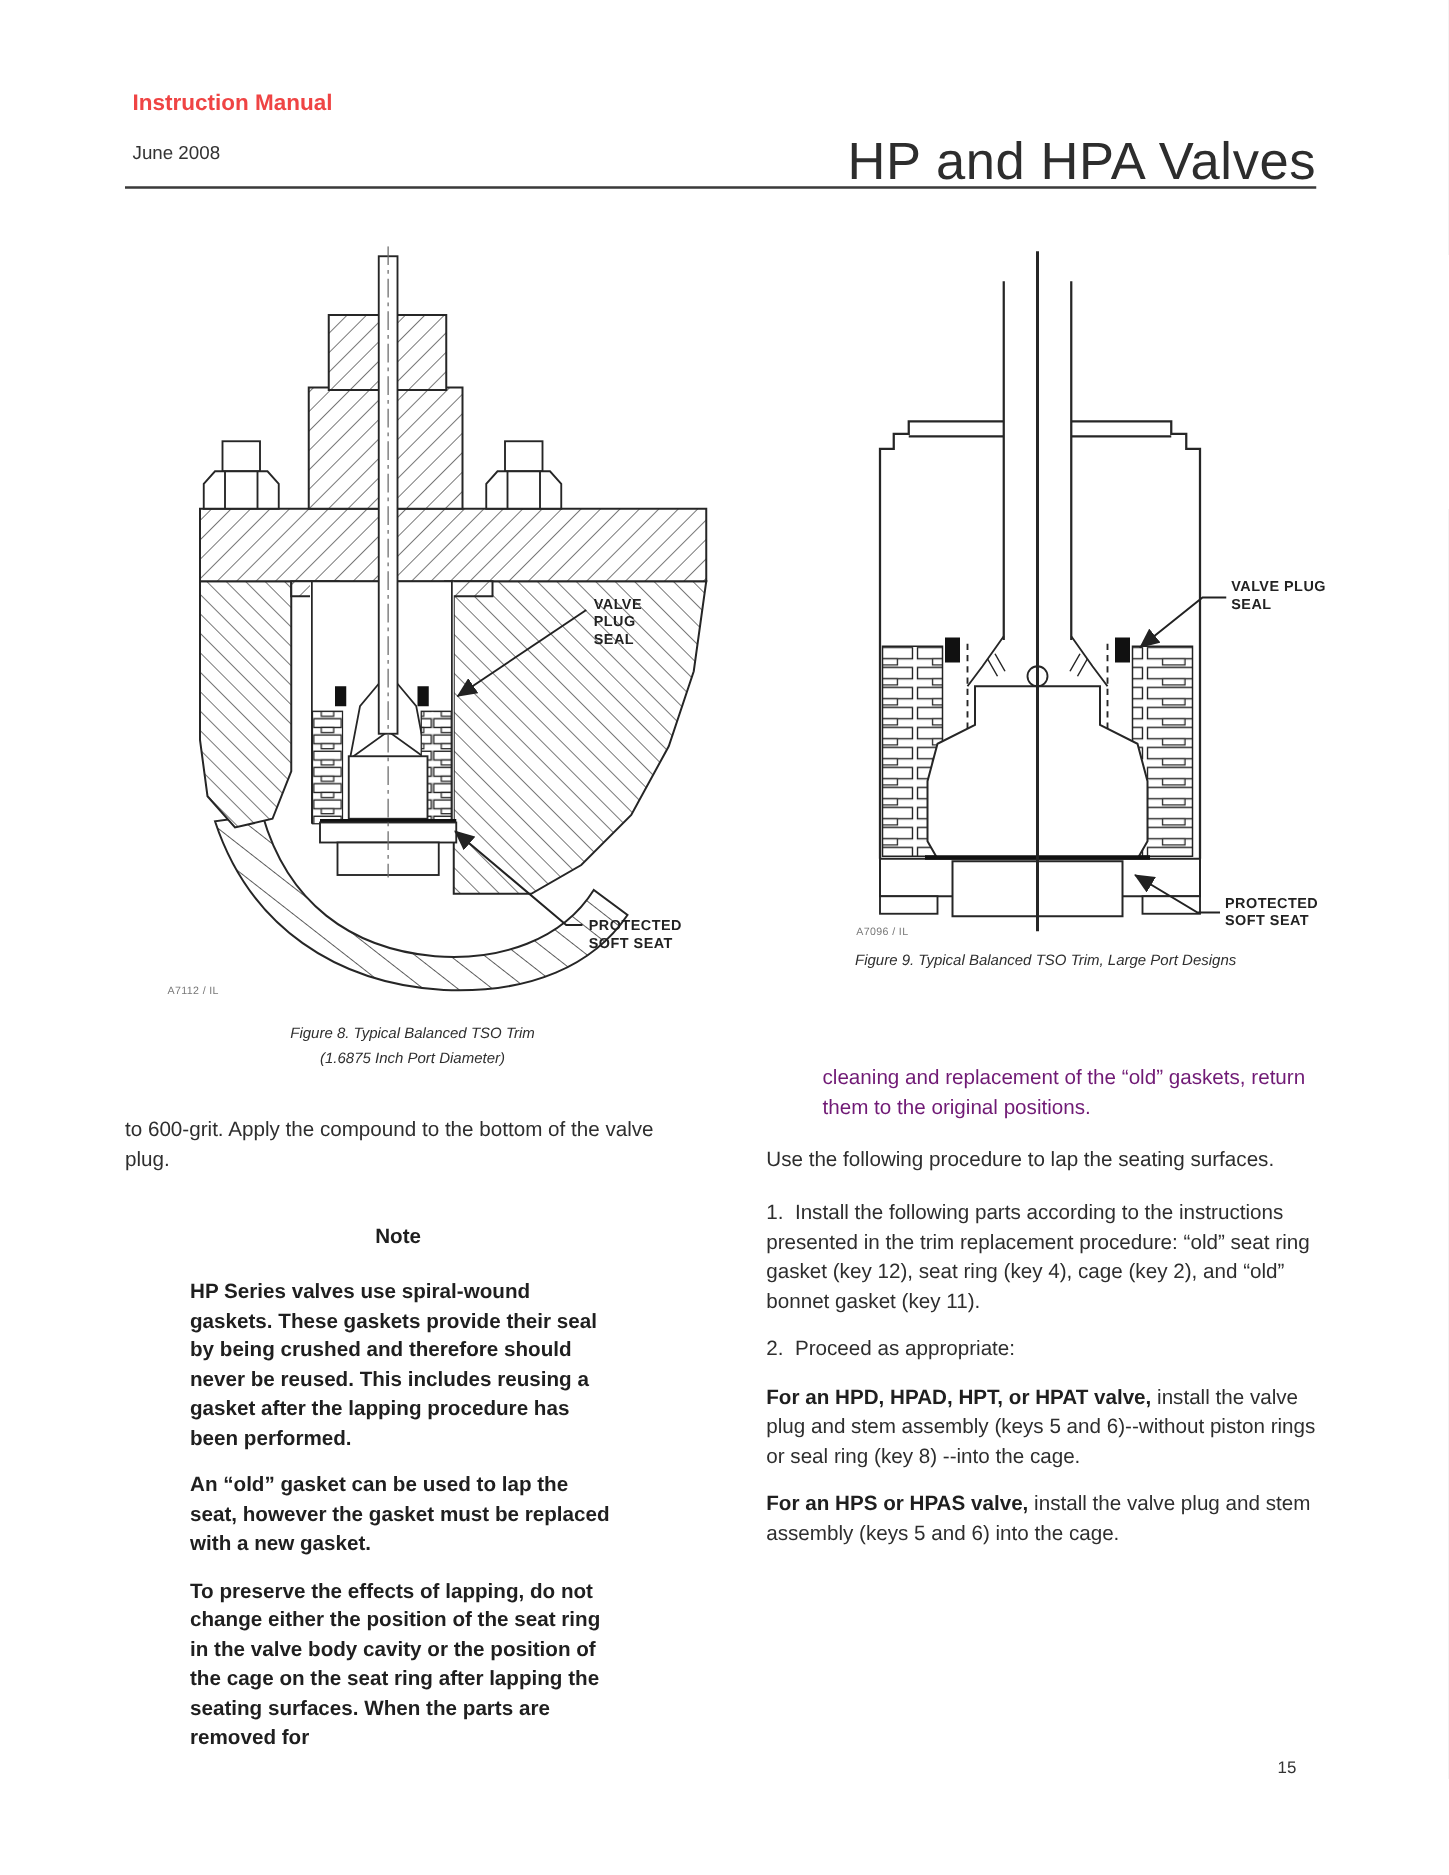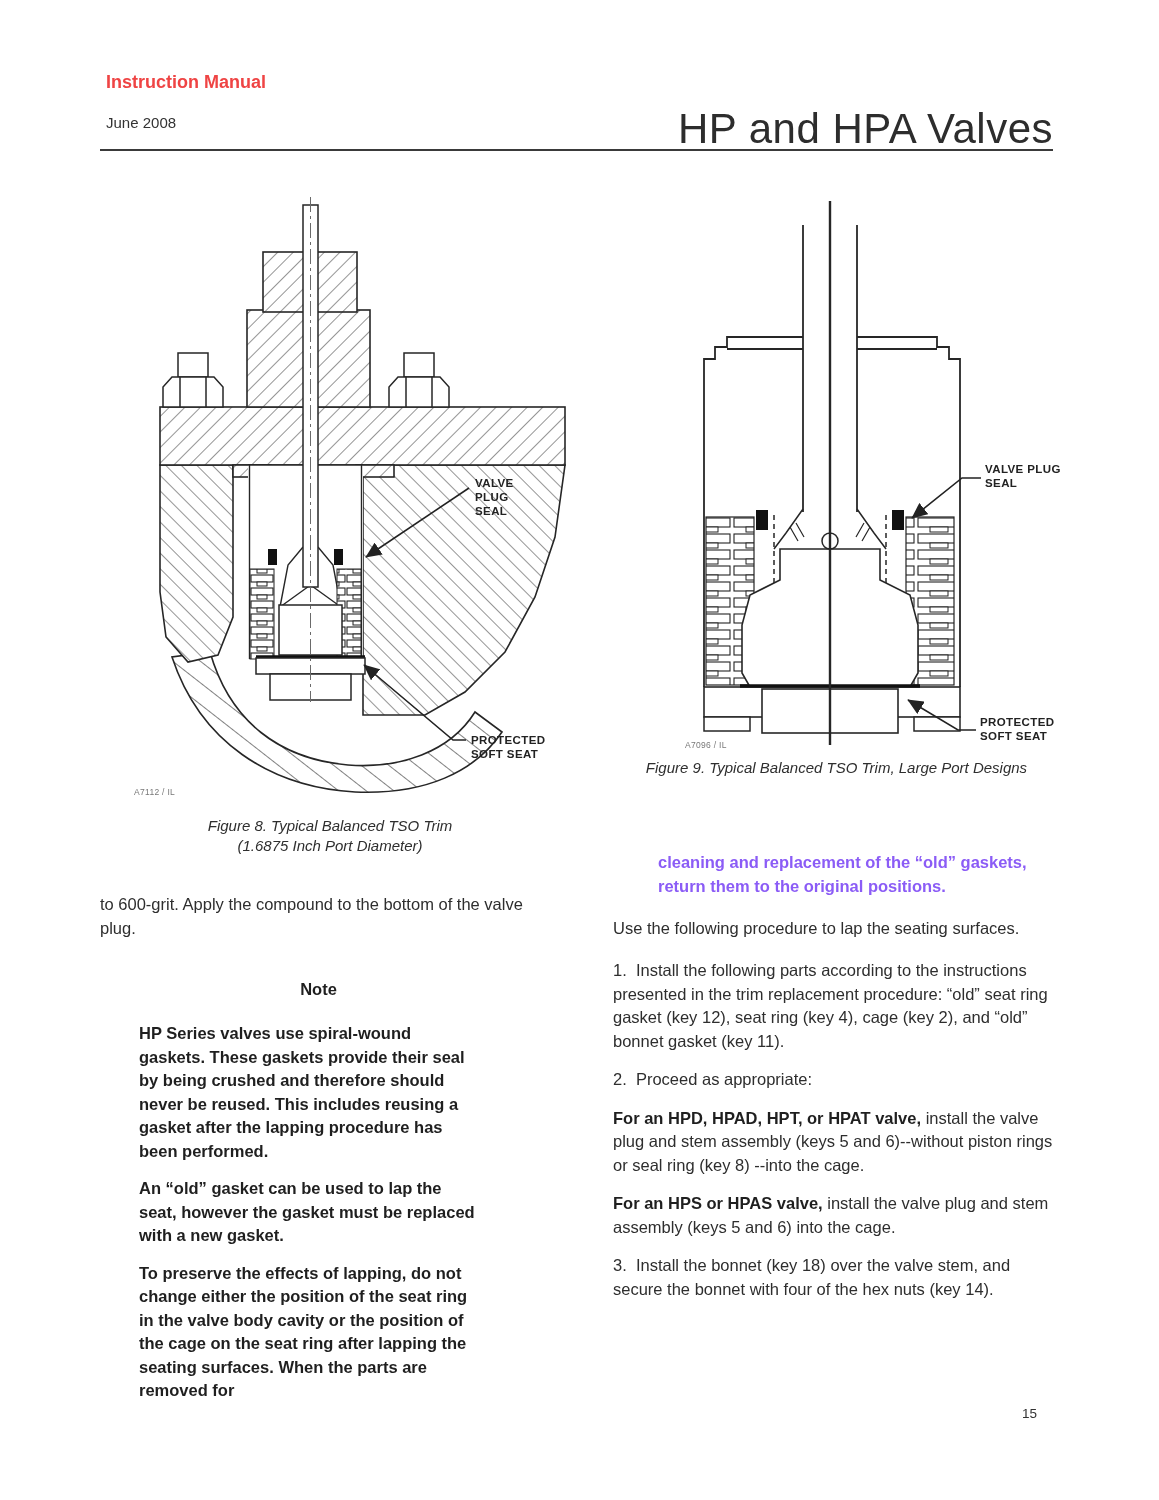--- a/index.html
+++ b/index.html
@@ -7,33 +7,33 @@
     position:relative;width:1159px;height:1500px;background:#ffffff;
     font-family:"Liberation Sans","DejaVu Sans",sans-serif;
     color:#2b2b2b;overflow:hidden;margin:0 auto;
   }
   .abs{position:absolute;}
   .doc-type{left:106px;top:72px;font-size:18px;font-weight:bold;color:#ef4444;}
   .doc-date{left:106px;top:114px;font-size:15px;color:#333;}
   .doc-title{top:105px;right:106px;font-size:42px;font-weight:400;color:#2d2d2d;letter-spacing:0.5px;}
   .header-rule{left:100px;top:149px;width:953px;height:2px;background:#3a3a3a;}
 
-  .caption{font-style:italic;font-size:15px;line-height:20px;text-align:center;color:#2e2e2e;}
+  .caption{font-style:italic;font-size:12px;line-height:20px;text-align:center;color:#2e2e2e;}
   .cap8{left:100px;top:816px;width:460px;}
   .cap9{left:613px;top:758px;width:447px;}
 
   .col-left{left:100px;width:437px;}
   .col-right{left:613px;top:851px;width:447px;}
   .body-text{font-size:16.5px;line-height:23.5px;color:#2e2e2e;}
   .p-left1{top:893px;}
   .note-head{top:978px;font-weight:bold;text-align:center;color:#1f1f1f;}
-  .note-block{left:139px;top:1022px;width:342px;}
+  .note-block{left:152px;top:1022px;width:342px;}
   .note-block p{margin:0 0 14px 0;font-weight:bold;color:#1f1f1f;}
   .col-right p{margin:0 0 15px 0;}
-  .bold-ind{font-weight:bold;color:#8b5cf6;margin-left:45px !important;margin-right:35px;}
+  .bold-ind{font-weight:normal;color:#701a75;margin-left:45px !important;margin-right:35px;}
   .intro{line-height:30px;margin-bottom:16px !important;}
   .step{white-space:pre-wrap;}
   .lead{font-weight:bold;color:#1f1f1f;}
   .page-num{left:1022px;top:1406px;font-size:13.5px;color:#333;}
 
   svg text.svg-label{font-family:"Liberation Sans","DejaVu Sans",sans-serif;font-size:11.5px;font-weight:bold;fill:#222;letter-spacing:0.4px;}
   svg text.svg-code{font-family:"Liberation Sans","DejaVu Sans",sans-serif;font-size:8.5px;fill:#787878;letter-spacing:0.3px;}
 </style>
 </head>
 <body>
@@ -218,18 +218,17 @@
     <p>To preserve the effects of lapping, do not change either the position of the seat ring in the valve body cavity or the position of the cage on the seat ring after lapping the seating surfaces. When the parts are removed for</p>
   </div>
 
   <div class="abs col-right body-text">
     <p class="bold-ind">cleaning and replacement of the “old” gaskets, return them to the original positions.</p>
     <p class="intro">Use the following procedure to lap the seating surfaces.</p>
     <p class="step">1.  Install the following parts according to the instructions presented in the trim replacement procedure: “old” seat ring gasket (key 12), seat ring (key 4), cage (key 2), and “old” bonnet gasket (key 11).</p>
     <p class="step">2.  Proceed as appropriate:</p>
     <p><span class="lead">For an HPD, HPAD, HPT, or HPAT valve,</span><span> install the valve plug and stem assembly (keys 5 and 6)--without piston rings or seal ring (key 8) --into the cage.</span></p>
     <p><span class="lead">For an HPS or HPAS valve,</span><span> install the valve plug and stem assembly (keys 5 and 6) into the cage.</span></p>
-    <p class="step">3.  Install the bonnet (key 18) over the valve stem, and secure the bonnet with four of the hex nuts (key 14).</p>
   </div>
 
   <div class="abs page-num">15</div>
 
 </div>
 
 </body></html>

